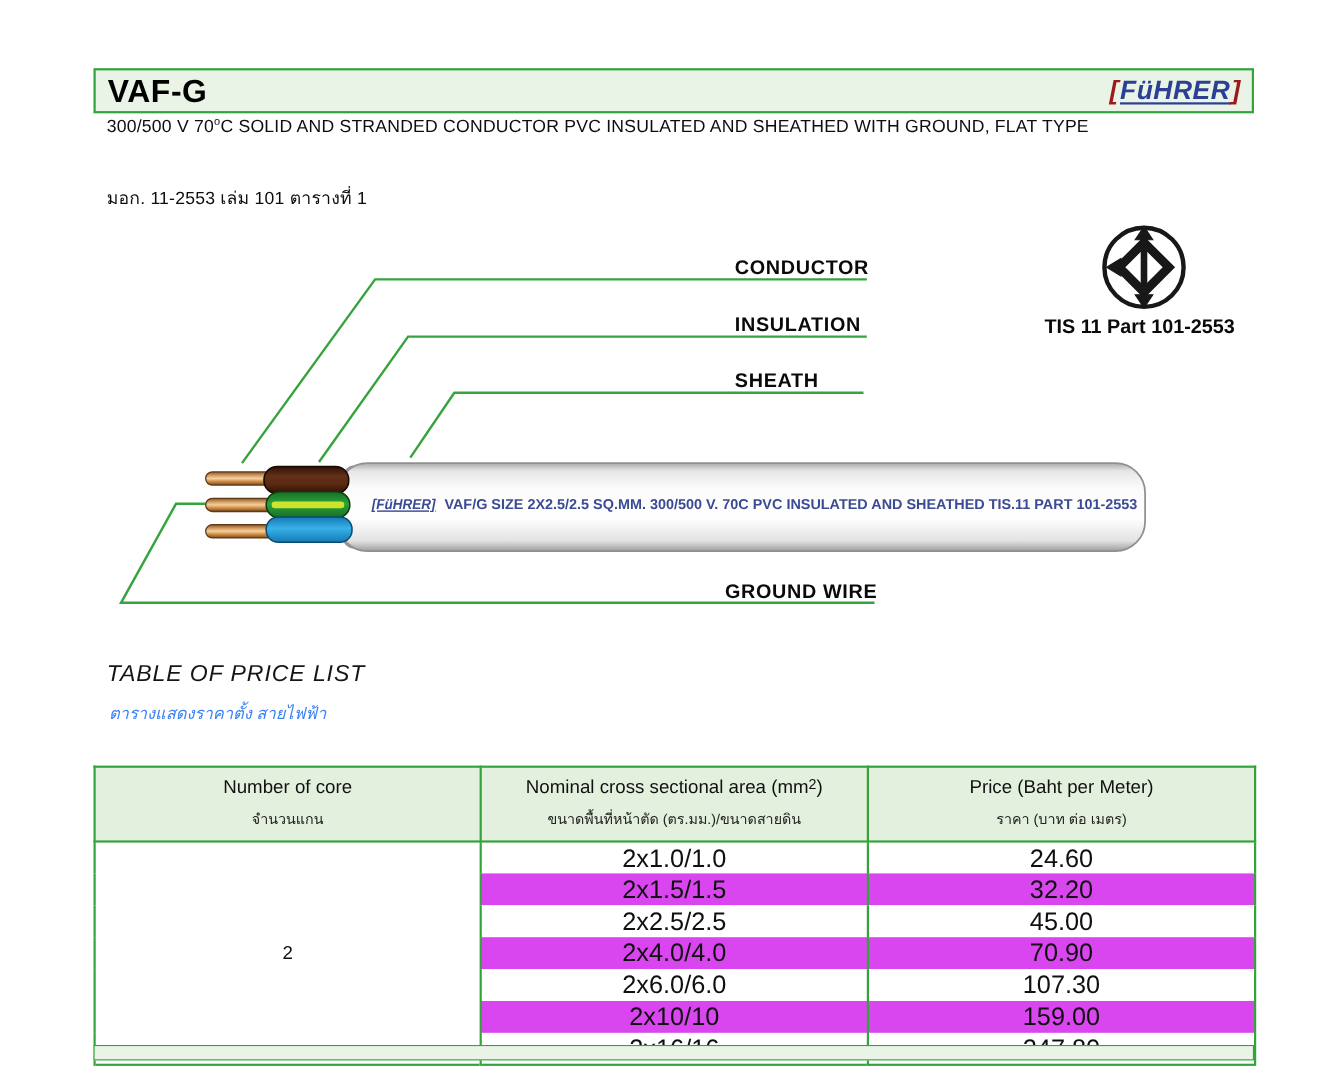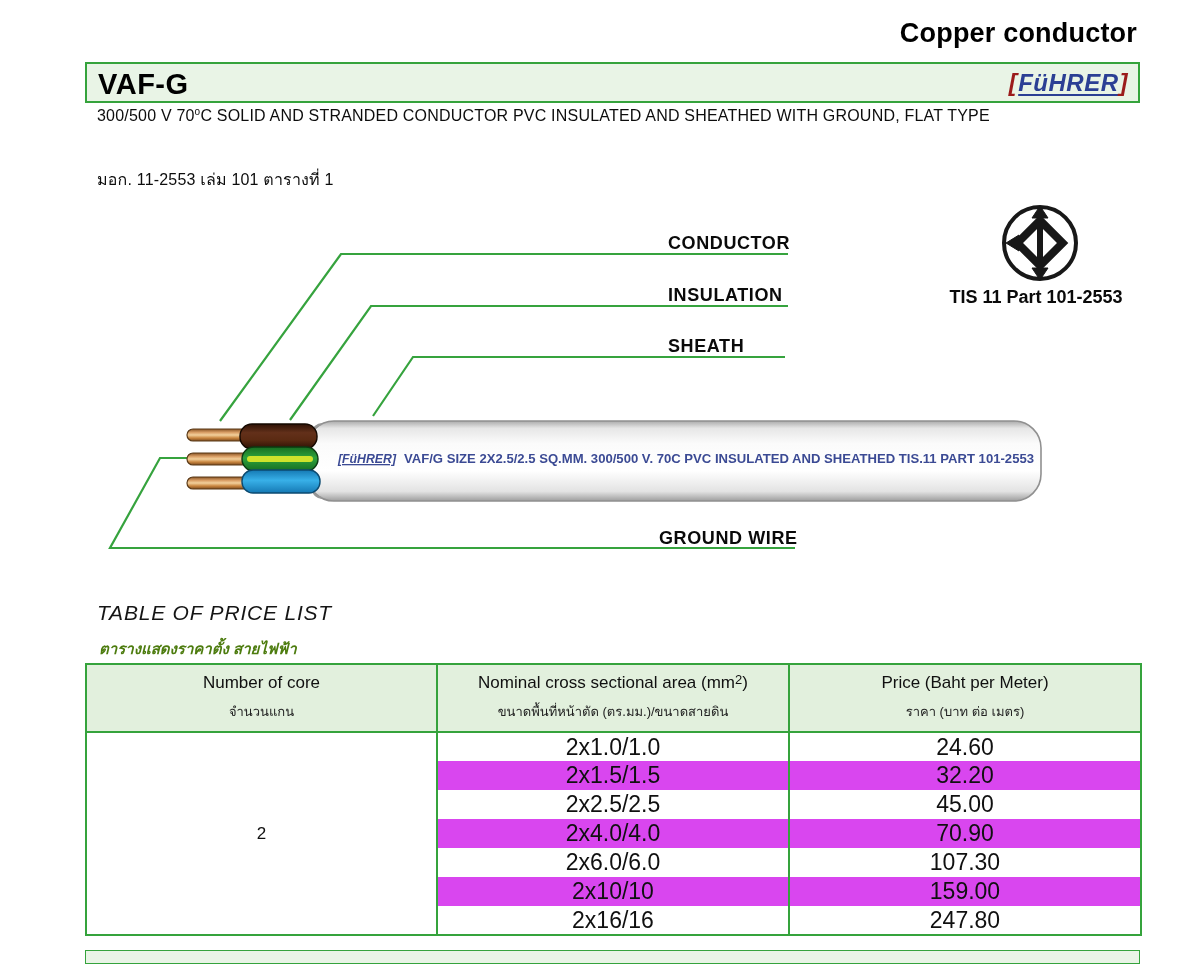--- a/index.html
+++ b/index.html
@@ -28,24 +28,24 @@
 
   
   .diagram-svg { position:absolute; left:0; top:0; width:1200px; height:979px; pointer-events:none; }
   .dia-label { font-family:"Liberation Sans","DejaVu Sans",sans-serif; font-size:18px; font-weight:800; fill:#0a0a0a; letter-spacing:0.6px; }
   .tis-label { font-family:"Liberation Sans","DejaVu Sans",sans-serif; font-size:18px; font-weight:800; fill:#0a0a0a; }
   .cable-print { font-family:"Liberation Sans","DejaVu Sans",sans-serif; font-size:13px; font-weight:700; fill:#3b4a94; }
   .cable-brand { font-family:"Liberation Sans","DejaVu Sans",sans-serif; font-size:13px; font-weight:800; font-style:italic; fill:#3b4a94; text-decoration:underline; }
 
   
   .price-title { position:absolute; left:97px; top:601px; font-size:21px; font-style:italic; letter-spacing:0.8px; color:#151515; }
-  .price-subtitle { position:absolute; left:99px; top:637px; font-size:15px; font-style:italic; font-weight:700; color:#4d7c0f; }
-
-  
-  .price-table { position:absolute; left:85px; top:663px; width:1055px; border-collapse:collapse; table-layout:fixed; }
+  .price-subtitle { position:absolute; left:99px; top:637px; font-size:15px; font-style:italic; font-weight:400; color:#3b82f6; }
+
+  
+  .price-table { position:absolute; left:85px; top:696px; width:1055px; border-collapse:collapse; table-layout:fixed; }
   .price-table col.c1 { width:351px; } .price-table col.c2 { width:352px; } .price-table col.c3 { width:352px; }
   .price-table th { background:#e2f0dd; border:2px solid #35a33c; padding:7px 2px 9px; font-weight:400; vertical-align:middle; }
   .price-table th .en { font-size:17px; color:#101010; }
   .price-table th .th { font-size:13px; color:#222; margin-top:8px; }
   .sup-2 { font-size:13px; vertical-align:4px; }
   .price-table td { height:29px; text-align:center; font-size:23px; color:#101010;
                     border-left:2px solid #35a33c; border-right:2px solid #35a33c; }
   .price-table tbody tr.alt td { background:#eaf4e4; }
   .price-table tbody tr td { background:#ffffff; }
   .price-table tbody tr.alt td { background:#d946ef;margin-top:36px; }
@@ -55,21 +55,20 @@
 
   
   .next-bar { position:absolute; left:85px; top:950px; width:1055px; height:14px;
               background:#e9f4e6; border:1px solid #35a33c; }
 </style>
 </head>
 <body>
 
 <div class="page">
 
-  <div class="top-title">Copper conductor</div>
 
   <div class="title-bar">
     <span class="product-code">VAF-G</span>
     <span class="brand-logo"><span class="br">[</span><span class="bn">FüHRER</span><span class="br">]</span></span>
   </div>
 
   <div class="desc desc-1"><span>300/500 V 70</span><span class="sup-o">o</span><span>C SOLID AND STRANDED CONDUCTOR PVC INSULATED AND SHEATHED WITH GROUND, FLAT TYPE</span></div>
   <div class="desc desc-3">มอก. 11-2553 เล่ม 101 ตารางที่ 1</div>
 
   <svg class="diagram-svg" viewBox="0 0 1200 979">

